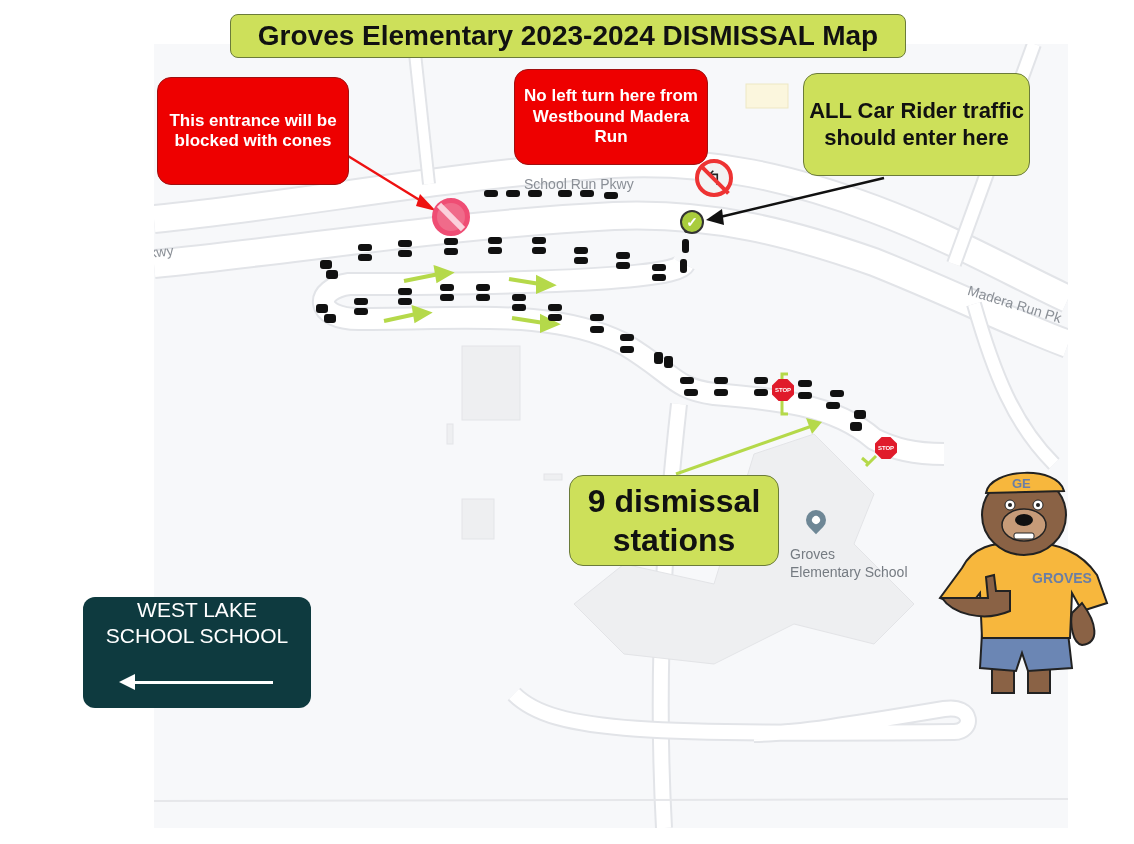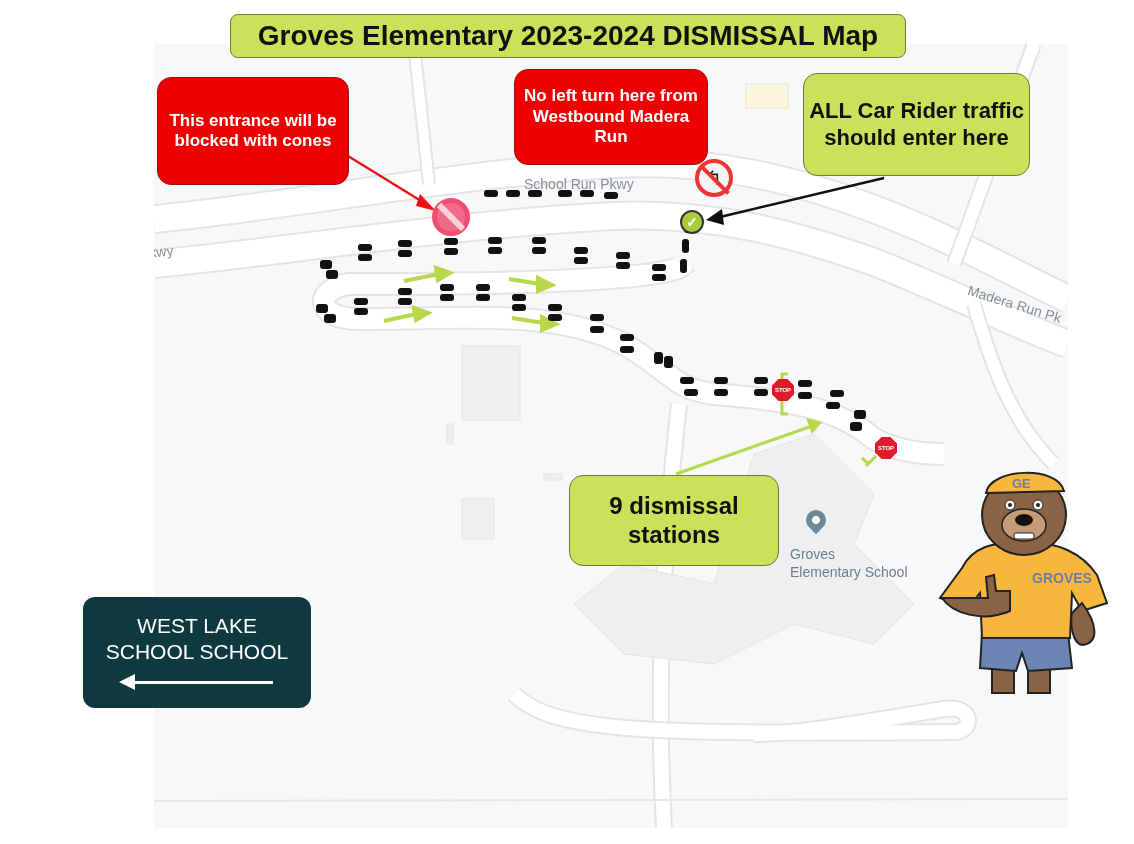--- a/index.html
+++ b/index.html
@@ -3,21 +3,21 @@
 <meta charset="utf-8">
 <style>
   html, body { margin:0; padding:0; }
   body { width:1134px; height:844px; background:#ffffff; position:relative; overflow:hidden; font-family:"Liberation Sans", sans-serif; }
   .map { position:absolute; left:154px; top:44px; width:914px; height:784px; background:#f7f8fa; overflow:hidden; }
   .map svg { position:absolute; left:0; top:0; }
   .title { position:absolute; left:230px; top:14px; width:676px; height:44px; background:#cde05a; border:1px solid #6b7b3a; border-radius:8px; box-sizing:border-box; display:flex; align-items:center; justify-content:center; font-weight:bold; font-size:28px; color:#111; }
   .callout { position:absolute; box-sizing:border-box; border-radius:14px; display:flex; align-items:center; justify-content:center; text-align:center; font-weight:bold; line-height:1.2; }
   .red { background:#ee0000; border:1px solid #a01010; color:#fff; font-size:17px; }
   .green { background:#cde05a; border:1px solid #6b7b3a; color:#111; }
-  .sign { position:absolute; left:83px; top:597px; width:228px; height:111px; background:#0e3a3f; border-radius:12px; color:#fff; text-align:center; font-size:21px; line-height:1.25; box-sizing:border-box; padding-top:16px; }
+  .sign { position:absolute; left:83px; top:597px; width:228px; height:111px; background:#0e3a3f; border-radius:12px; color:#fff; text-align:center; font-size:21px; line-height:1.25; box-sizing:border-box; }
   .sign .arrow { position:absolute; left:50px; top:84px; width:140px; height:3px; background:#fff; }
   .sign .arrow:before { content:""; position:absolute; left:-14px; top:-7px; border-right:16px solid #fff; border-top:8px solid transparent; border-bottom:8px solid transparent; }
   .maplabel { position:absolute; color:#8a8f96; font-size:14px; }
   .poi { position:absolute; left:790px; top:545px; color:#757b82; font-size:14px; line-height:1.3; }
   .pin { position:absolute; left:806px; top:510px; width:20px; height:20px; border-radius:50% 50% 50% 0; transform:rotate(-45deg); background:#6e8796; }
   .pin:after { content:""; position:absolute; left:6px; top:6px; width:8px; height:8px; border-radius:50%; background:#fff; }
   .nolefticon { position:absolute; left:695px; top:159px; width:38px; height:38px; border-radius:50%; border:4px solid #e33; background:#f3f3f3; box-sizing:border-box; display:flex; align-items:center; justify-content:center; font-size:20px; color:#222; }
   .nolefticon:after { content:""; position:absolute; left:14px; top:-2px; width:4px; height:38px; background:#e33; transform:rotate(-45deg); }
   .blockicon { position:absolute; left:432px; top:198px; width:38px; height:38px; border-radius:50%; background:#f06b8a; box-sizing:border-box; border:5px solid #ef4d74; }
   .blockicon:after { content:""; position:absolute; left:11px; top:-3px; width:6px; height:34px; background:#fbd1dc; transform:rotate(-45deg); }
@@ -153,21 +153,21 @@
   <span class="maplabel" style="left:370px;top:132px;">School Run Pkwy</span>
   <span class="maplabel" style="left:-14px;top:200px;transform:rotate(-6deg);">Pkwy</span>
   <span class="maplabel" style="left:812px;top:252px;transform:rotate(17deg);">Madera Run Pk</span>
 </div>
 
 <div class="title">Groves Elementary 2023-2024 DISMISSAL Map</div>
 
 <div class="callout red" style="left:157px;top:77px;width:192px;height:108px;">This entrance will be blocked with cones</div>
 <div class="callout red" style="left:514px;top:69px;width:194px;height:96px;">No left turn here from Westbound Madera Run</div>
 <div class="callout green" style="left:771px;top:73px;width:227px;height:103px;font-size:22px;margin-left:32px;">ALL Car Rider traffic should enter here</div>
-<div class="callout green" style="left:569px;top:475px;width:210px;height:91px;font-size:24px;">9 dismissal stations</div>
+<div class="callout green" style="left:569px;top:475px;width:210px;height:91px;font-size:32px;">9 dismissal stations</div>
 
 <div class="blockicon"></div>
 <div class="nolefticon">↰</div>
 <div class="checkicon">✓</div>
 <div class="stop" style="left:772px;top:379px;">STOP</div>
 <div class="stop" style="left:875px;top:437px;">STOP</div>
 
 <div class="pin"></div>
 <div class="poi">
   <div>Groves</div>

